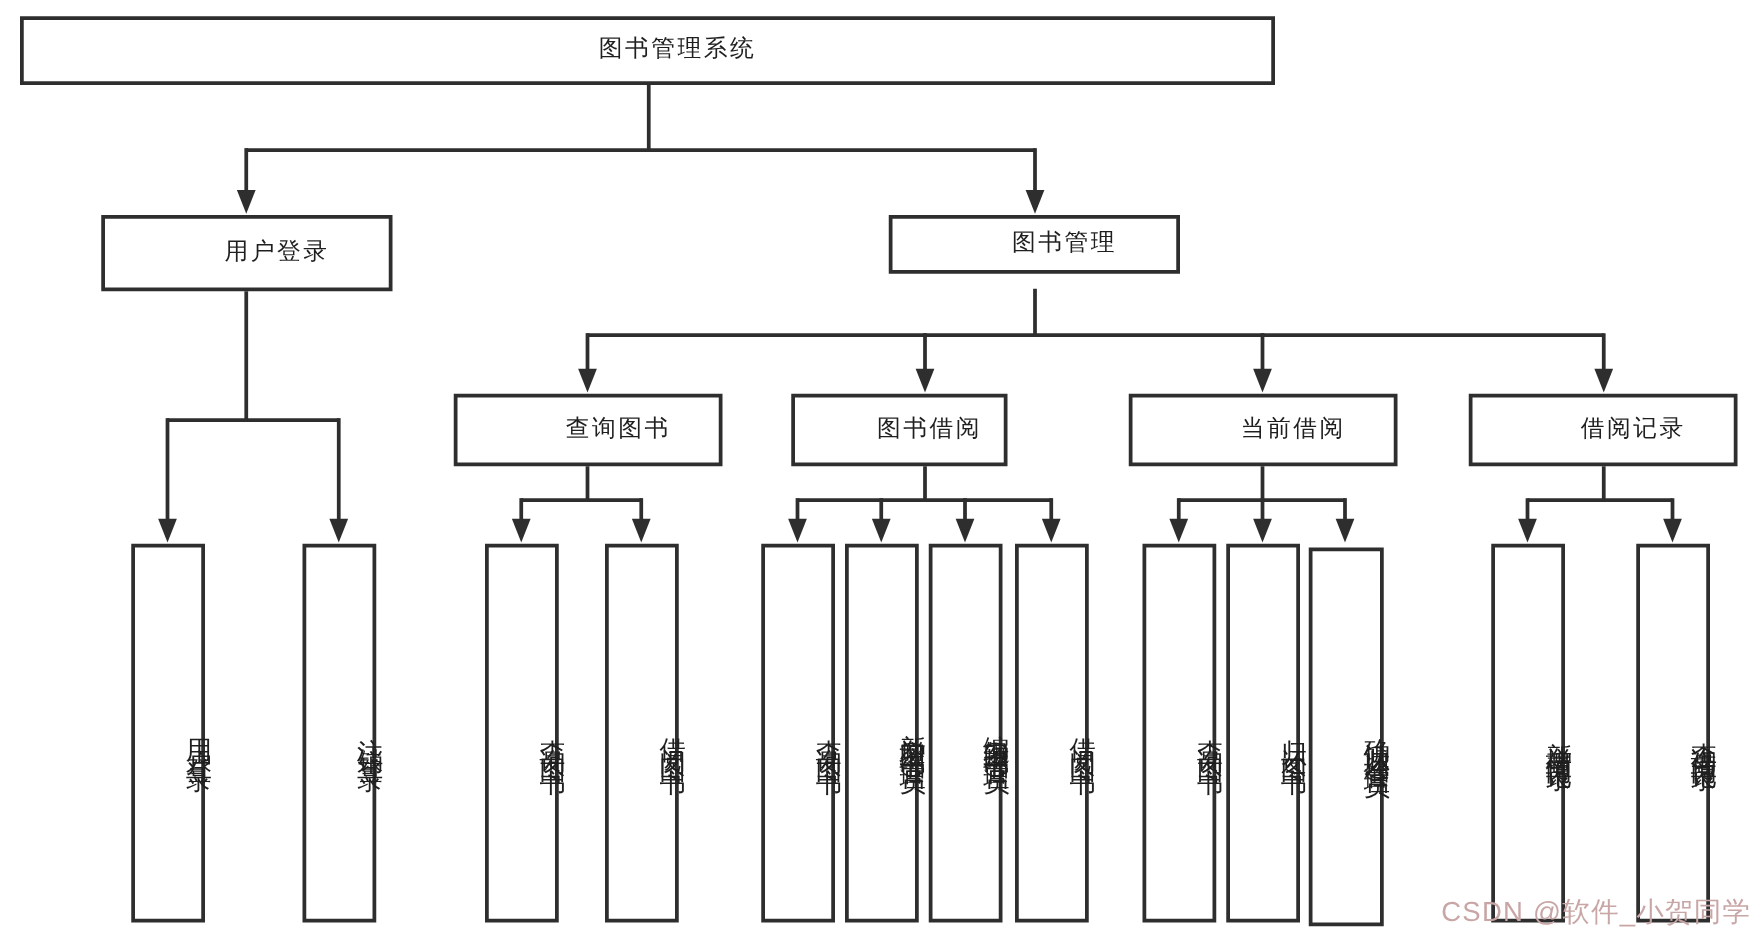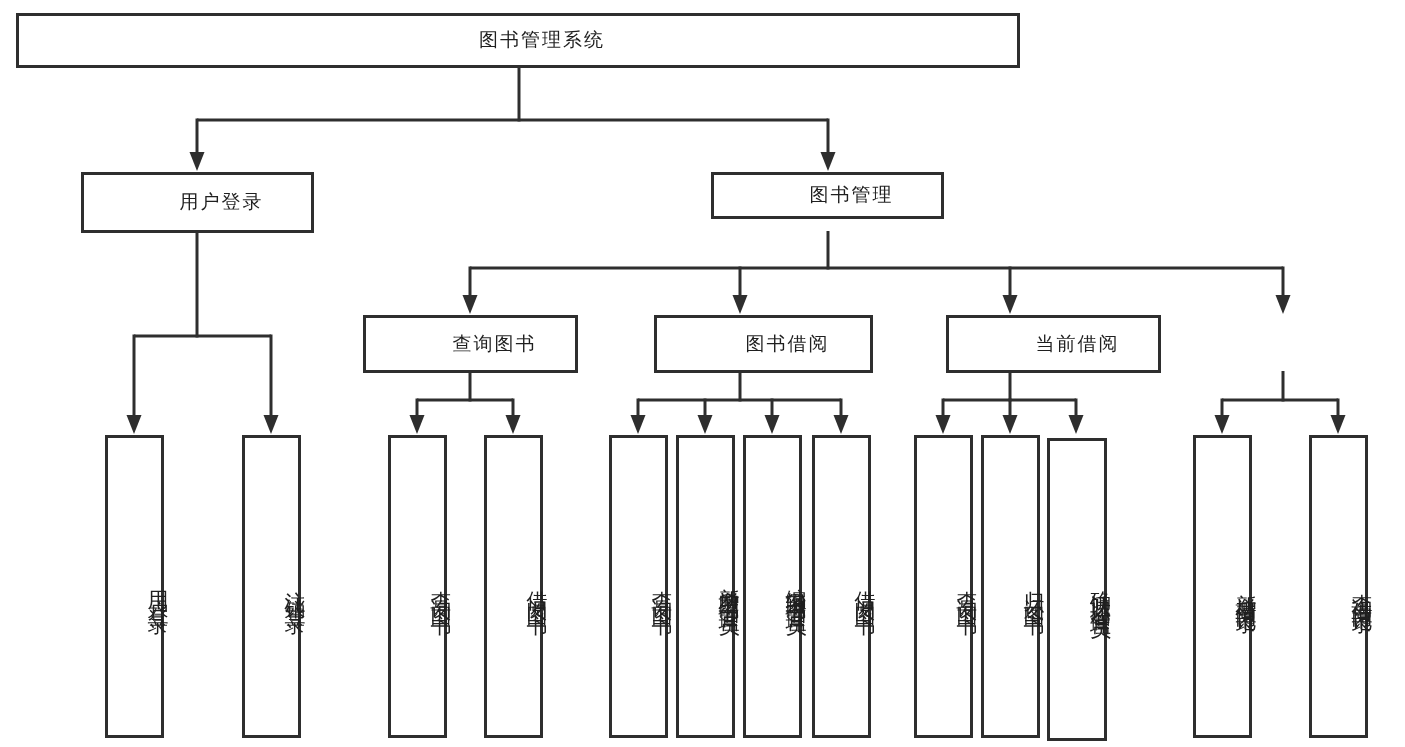--- a/index.html
+++ b/index.html
@@ -117,35 +117,37 @@
       <polygon points="1330.5,415 1345.5,415 1338,434"></polygon>
     </g>
   </svg>
 
   <div class="box hbox root" style="left:16px;top:13px;width:1004px;height:55px">图书管理系统</div>
 
   <div class="box hbox" style="left:81px;top:172px;width:233px;height:61px">用户登录</div>
   <div class="box hbox" style="left:711px;top:172px;width:233px;height:47px">图书管理</div>
 
   <div class="box hbox" style="left:363px;top:315px;width:215px;height:58px">查询图书</div>
-  <div class="box hbox" style="left:654px;top:315px;width:219px;height:58px">图书借阅</div>
-  <div class="box hbox" style="left:946px;top:315px;width:215px;height:58px">当前借阅</div>
+  <div class="box hbox" style="left:633px;top:315px;width:173px;height:58px">图书借阅</div>
+  <div class="box hbox" style="left:903px;top:315px;width:215px;height:58px">当前借阅</div>
+  <div class="box hbox" style="left:1175px;top:315px;width:215px;height:58px">借阅记录</div>
 
   <div class="box vbox" style="left:105px;top:435px;width:59px;height:303px">用户登录</div>
   <div class="box vbox" style="left:242px;top:435px;width:59px;height:303px">注销登录</div>
 
   <div class="box vbox" style="left:388px;top:435px;width:59px;height:303px">查询图书</div>
   <div class="box vbox" style="left:484px;top:435px;width:59px;height:303px">借阅图书</div>
 
   <div class="box vbox" style="left:609px;top:435px;width:59px;height:303px">查询图书</div>
   <div class="box vbox long" style="left:676px;top:435px;width:59px;height:303px">新增图书（管理员）</div>
   <div class="box vbox long" style="left:743px;top:435px;width:59px;height:303px">编辑图书（管理员）</div>
   <div class="box vbox" style="left:812px;top:435px;width:59px;height:303px">借阅图书</div>
 
   <div class="box vbox" style="left:914px;top:435px;width:59px;height:303px">查询图书</div>
   <div class="box vbox" style="left:981px;top:435px;width:59px;height:303px">归还图书</div>
   <div class="box vbox long" style="left:1047px;top:438px;width:60px;height:303px">确认归还（管理员）</div>
 
   <div class="box vbox long" style="left:1193px;top:435px;width:59px;height:303px">新增借阅记录</div>
   <div class="box vbox long" style="left:1309px;top:435px;width:59px;height:303px">查询借阅记录</div>
 
+  <div class="watermark">CSDN @软件_小贺同学</div>
 
 </div>
 
 </body></html>

